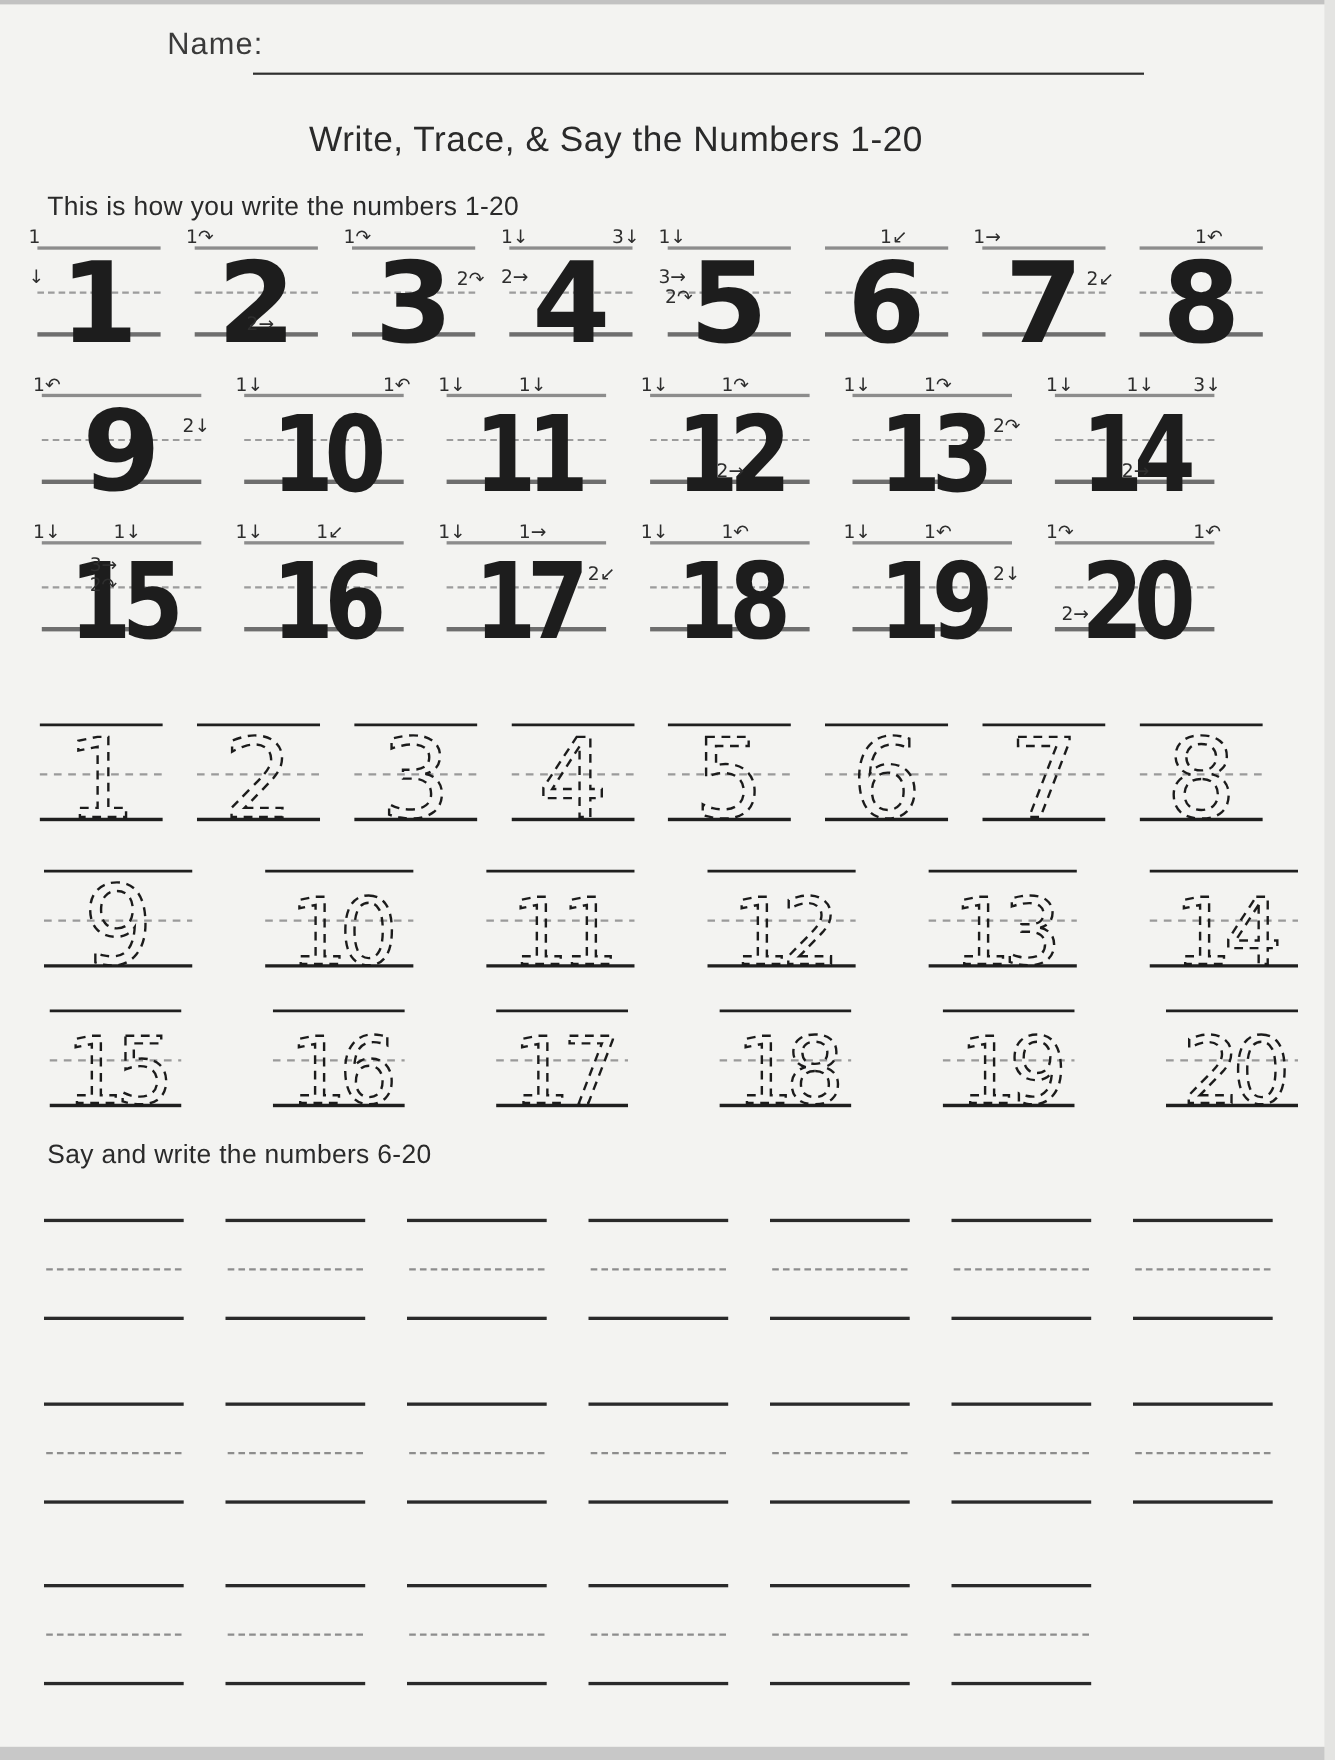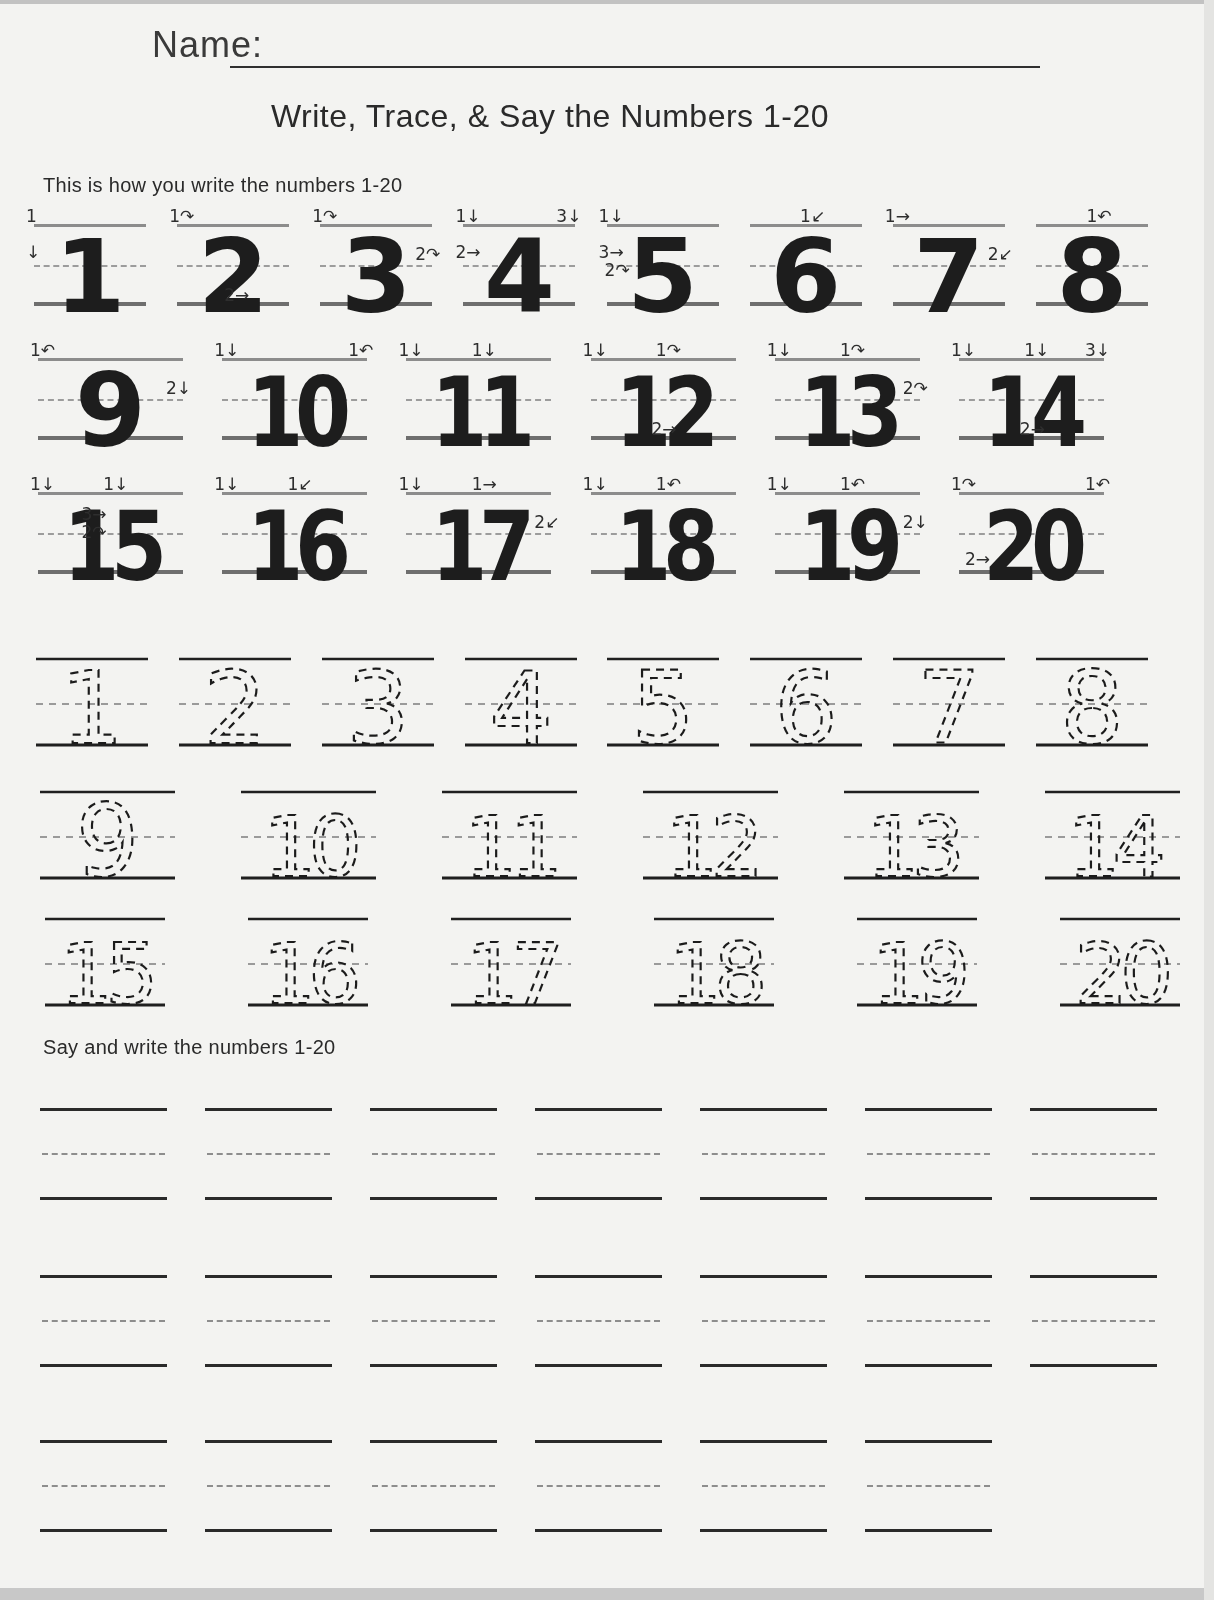--- a/index.html
+++ b/index.html
@@ -4,25 +4,25 @@
 <style>
   html,body{margin:0;padding:0;}
   body{background:#cfcfcf;font-family:"Liberation Sans",sans-serif;}
   .page{position:relative;width:1214px;height:1600px;background:#f3f3f1;overflow:hidden;color:#2b2b2b;}
   .edge{position:absolute;}
   .edge-top{left:0;top:0;width:1214px;height:4px;background:#c2c2c2;}
   .edge-bottom{left:0;top:1588px;width:1214px;height:12px;background:#c8c8c8;}
   .edge-right{left:1204px;top:0;width:10px;height:1600px;background:#e4e4e2;}
 
   
-  .name-label{position:absolute;left:152px;top:24px;font-size:36px;font-weight:300;color:#3a3a3a;letter-spacing:1px;}
+  .name-label{position:absolute;left:152px;top:24px;font-size:28px;font-weight:300;color:#3a3a3a;letter-spacing:1px;}
   .name-line{position:absolute;left:230px;top:66px;width:810px;border-top:2px solid #2f2f2f;}
-  .title{position:absolute;left:0;top:98px;width:1100px;margin:0;text-align:center;font-size:32px;font-weight:400;color:#2a2a2a;letter-spacing:0.5px;}
-
-  .sec-heading{position:absolute;font-size:20px;font-weight:400;color:#2a2a2a;letter-spacing:0.3px;}
+  .title{position:absolute;left:0;top:98px;width:1100px;margin:10px;text-align:center;font-size:32px;font-weight:400;color:#2a2a2a;letter-spacing:0.5px;}
+
+  .sec-heading{position:absolute;font-size:24px;font-weight:400;color:#2a2a2a;letter-spacing:0.3px;}
   .h-demo{left:43px;top:174px;}
   .h-trace{left:43px;top:601px;}
   .h-write{left:43px;top:1036px;}
 
   
   .num-row{position:absolute;height:92px;display:flex;justify-content:space-between;}
   #demo-row-0{left:34px;top:214px;width:1114px;}
   #demo-row-1{left:38px;top:348px;width:1066px;}
   #demo-row-2{left:38px;top:482px;width:1066px;}
   #trace-row-0{left:36px;top:655px;width:1112px;}
@@ -362,21 +362,21 @@
           <text x="60" y="88" text-anchor="middle" font-family="&quot;DejaVu Sans&quot;, sans-serif" font-size="84" letter-spacing="-8" fill="none" stroke="#1b1b1b" stroke-width="2.2" stroke-dasharray="8 6">19</text>
         </svg></div>
       <div class="ncell w120"><svg width="120" height="92">
           <line x1="0" x2="120" y1="4" y2="4" stroke="#1f1f1f" stroke-width="2.5"></line>
           <line x1="0" x2="120" y1="49" y2="49" stroke="#9a9a9a" stroke-width="2" stroke-dasharray="7 6"></line>
           <line x1="0" x2="120" y1="90" y2="90" stroke="#1f1f1f" stroke-width="3"></line>
           <text x="60" y="88" text-anchor="middle" font-family="&quot;DejaVu Sans&quot;, sans-serif" font-size="84" letter-spacing="-8" fill="none" stroke="#1b1b1b" stroke-width="2.2" stroke-dasharray="8 6">20</text>
         </svg></div>
     </div>
 
-  <div class="sec-heading h-write">Say and write the numbers 1-20</div>
+  <div class="sec-heading h-write">Say and write the numbers 6-20</div>
   <div class="blank-row" id="blank-0">
       <div class="blank-cell">
         <div class="bl-top"></div>
         <div class="bl-mid"></div>
         <div class="bl-bot"></div>
       </div>
       <div class="blank-cell">
         <div class="bl-top"></div>
         <div class="bl-mid"></div>
         <div class="bl-bot"></div>

